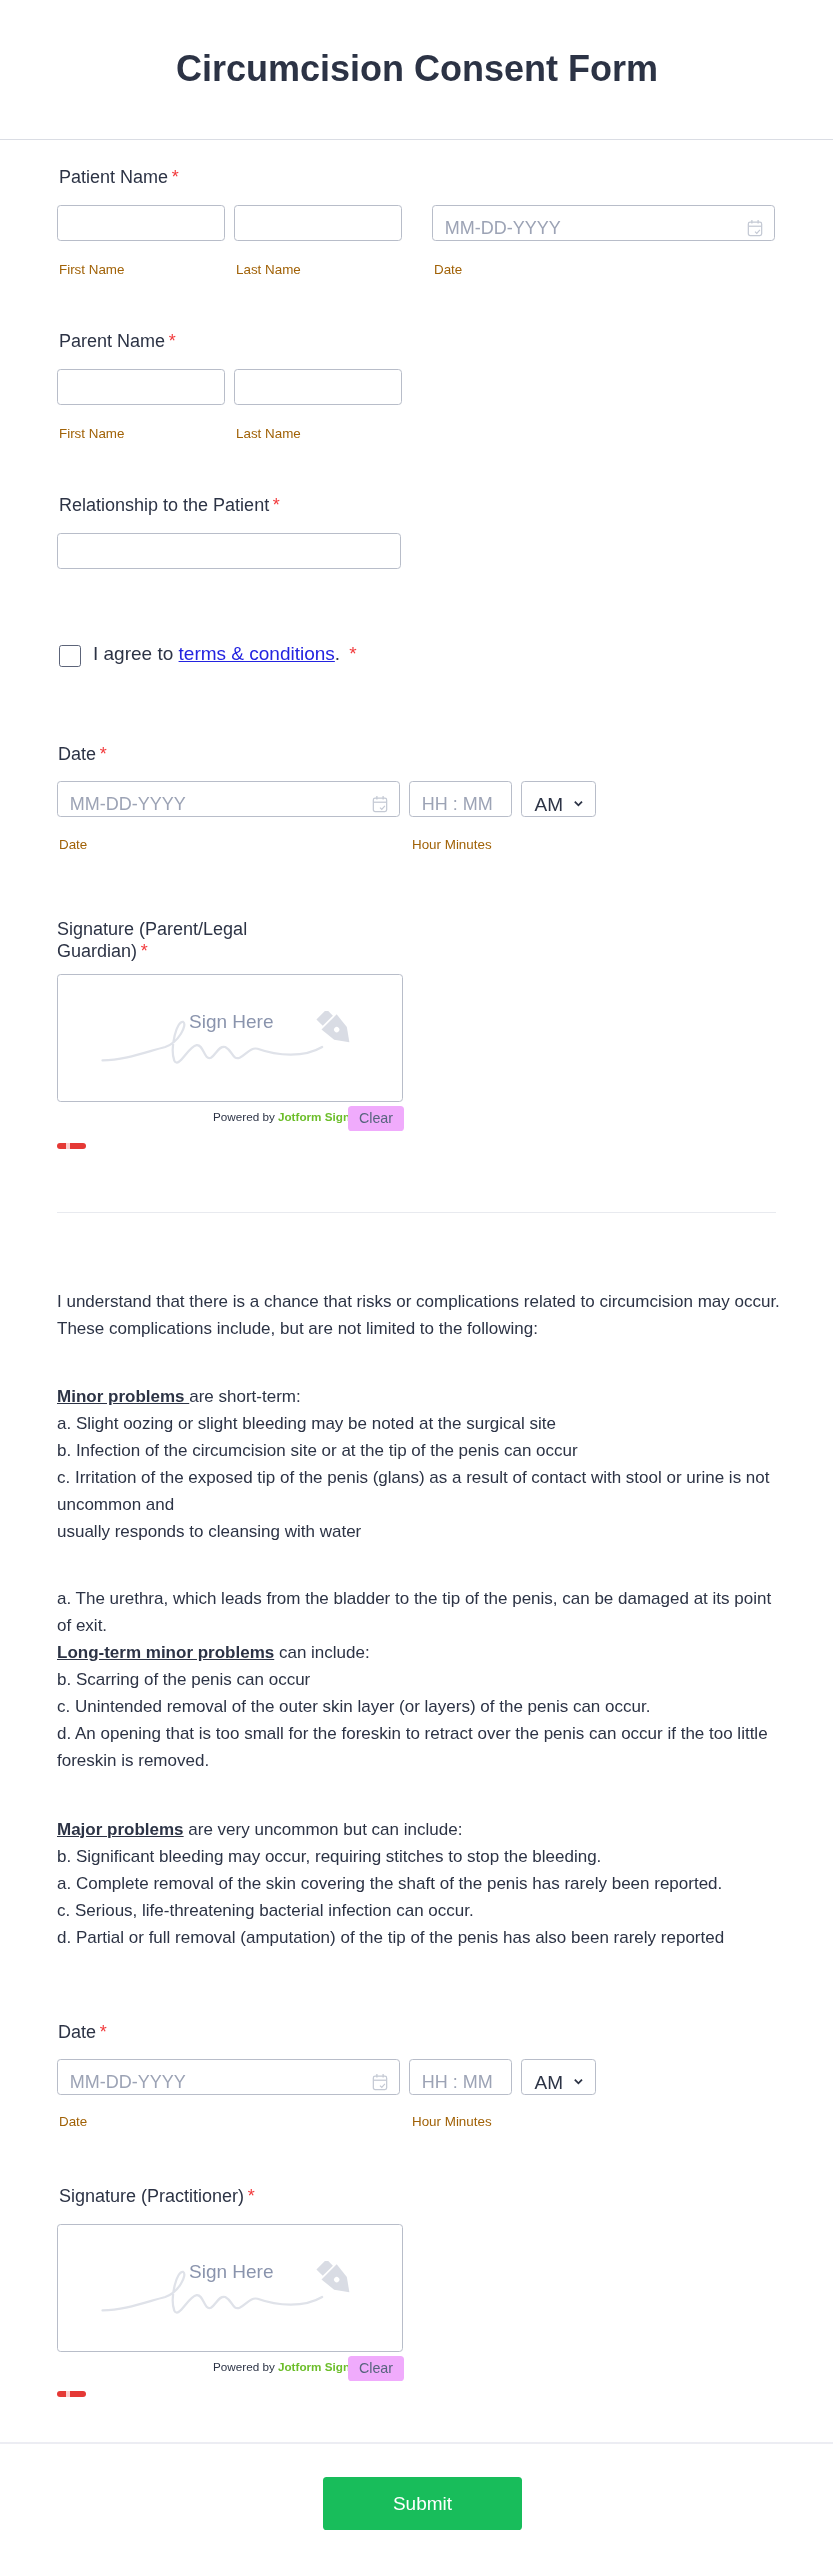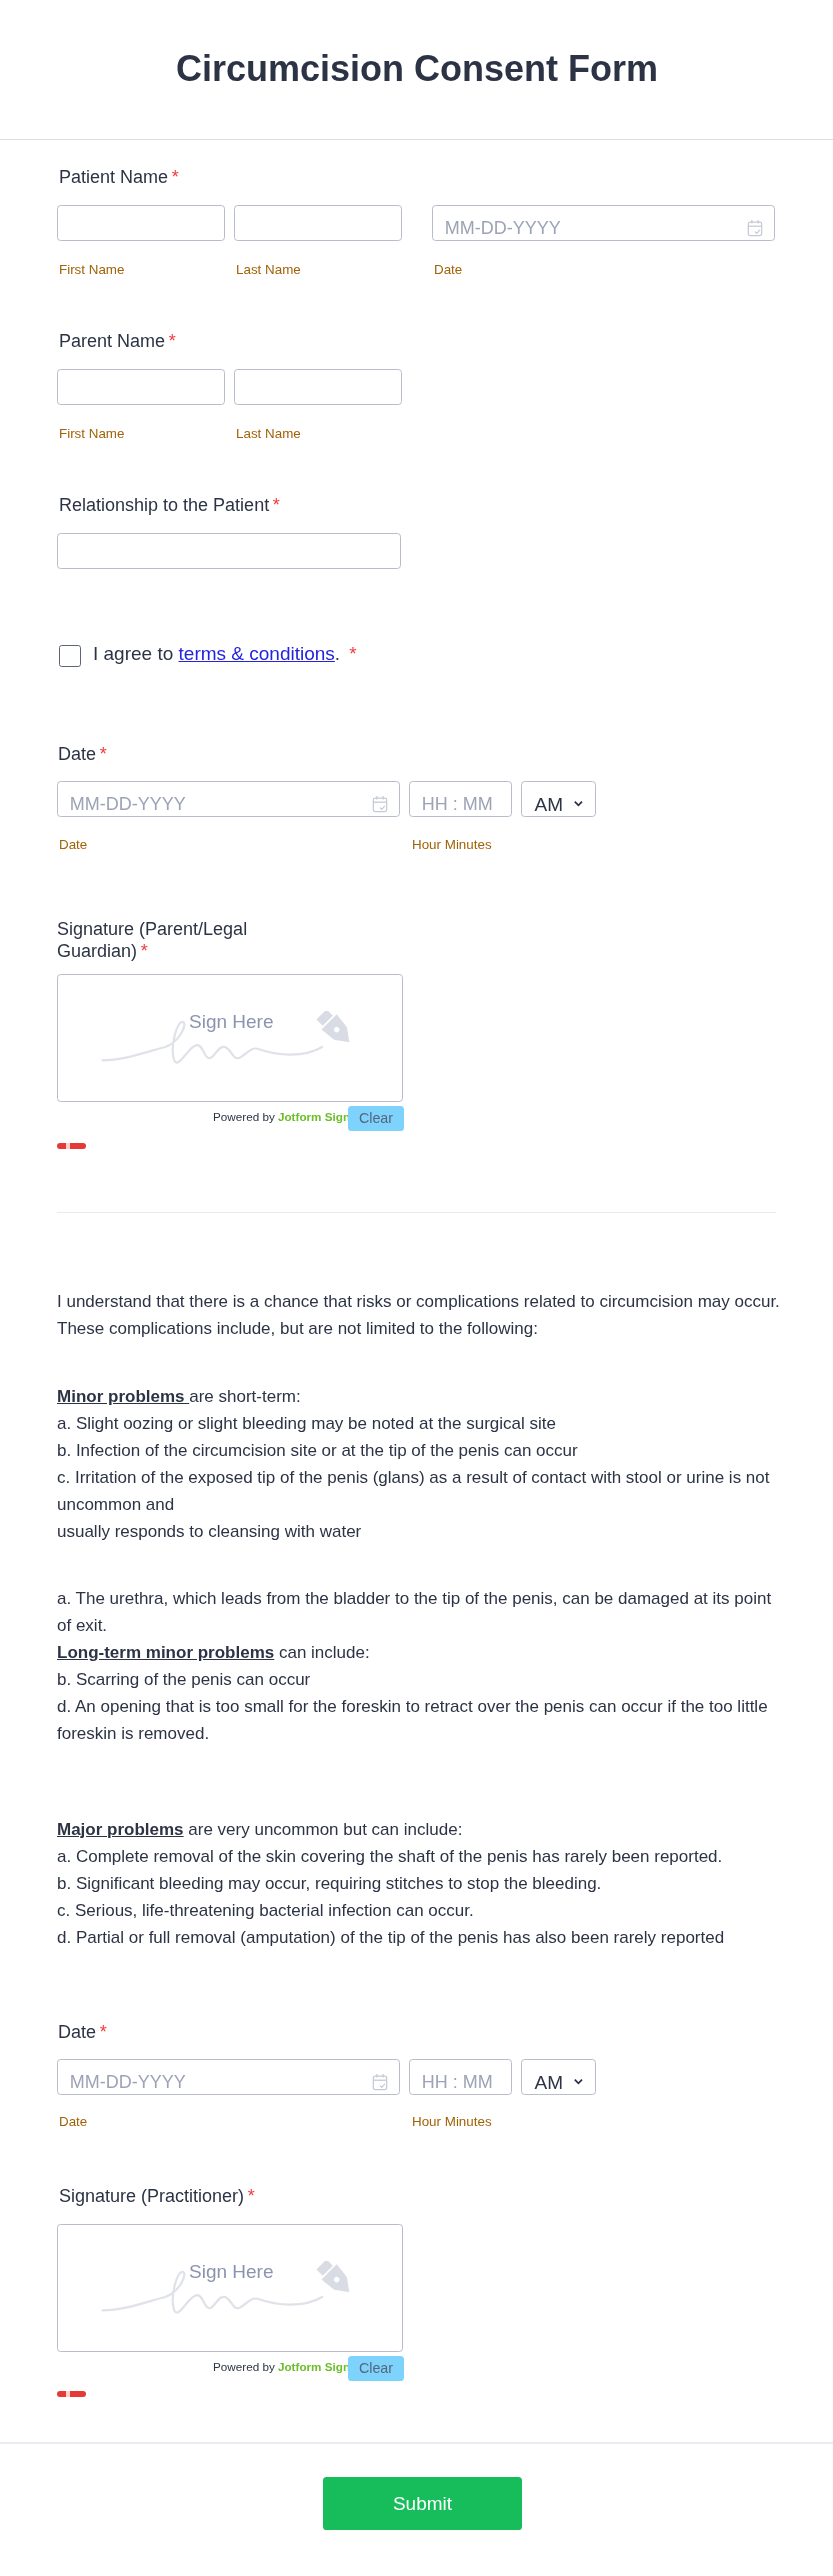--- a/index.html
+++ b/index.html
@@ -16,21 +16,21 @@
   .cal-icon { position: absolute; right: 10.8px; top: 12.6px; width: 16px; height: 18px; }
   .ampm { position: absolute; left: 12.6px; top: 11.7px; font-size: 19px; color: #2c3345; }
   .chev { position: absolute; right: 10.8px; top: 17px; width: 10.8px; height: 9px; }
   .checkbox { position: absolute; width: 22.4px; height: 22.4px; border: 1.8px solid #5c6479; border-radius: 2.7px; background: #fff; }
   .agree { position: absolute; font-size: 19px; color: #2c3345; }
   .agree a { color: #2323e0; text-decoration: underline; }
   .sigpad { position: absolute; border: 0.9px solid #b8bdc9; border-radius: 3.6px; background: #fff; width: 346px; height: 128px; }
   .sign-here { position: absolute; left: 131px; top: 36px; font-size: 19px; color: #8a94ad; }
   .powered { position: absolute; font-size: 11.7px; color: #2c3345; }
   .powered b { color: #6cbe2a; font-weight: 700; }
-  .clear-btn { position: absolute; width: 56px; height: 25px; background: #7dd3fc; border-radius: 3.6px; font-size: 14.3px; color: #57647e; text-align: center; line-height: 25px; }
+  .clear-btn { position: absolute; width: 56px; height: 25px; background: #f0abfc; border-radius: 3.6px; font-size: 14.3px; color: #57647e; text-align: center; line-height: 25px; }
   .red-pill { position: absolute; width: 29px; height: 6.3px; border-radius: 3.6px; background: #e53935; }
   .red-pill::after { content: ""; position: absolute; left: 9px; top: 0; width: 3.6px; height: 6.3px; background: #fbd0d0; }
   .divider { position: absolute; left: 57px; width: 719px; height: 0.9px; background: #e8eaef; }
   .para { position: absolute; left: 57px; width: 726px; font-size: 17px; line-height: 27px; color: #2c3345; }
   .para .head { font-weight: 700; text-decoration: underline; }
   .footer-line { position: absolute; left: 0; top: 2442px; width: 834px; height: 1.8px; background: #ecedf3; }
   .submit { position: absolute; left: 323px; top: 2477px; width: 199px; height: 53px; background: #18bd5b; border-radius: 3.6px; color: #fff; font-size: 19px; text-align: center; line-height: 53px; border: none; }
 </style>
 </head>
 <body>
@@ -134,27 +134,28 @@
   <div>a. Slight oozing or slight bleeding may be noted at the surgical site</div>
   <div>b. Infection of the circumcision site or at the tip of the penis can occur</div>
   <div>c. Irritation of the exposed tip of the penis (glans) as a result of contact with stool or urine is not uncommon and</div>
   <div>usually responds to cleansing with water</div>
 </div>
 
 <div class="para" style="top:1585px;">
   <div>a. The urethra, which leads from the bladder to the tip of the penis, can be damaged at its point of exit.</div>
   <div><span class="head">Long-term minor problems</span><span> can include:</span></div>
   <div>b. Scarring of the penis can occur</div>
+  <div>c. Unintended removal of the outer skin layer (or layers) of the penis can occur.</div>
   <div>d. An opening that is too small for the foreskin to retract over the penis can occur if the too little foreskin is removed.</div>
 </div>
 
 <div class="para" style="top:1816px;">
   <div><span class="head">Major problems</span><span> are very uncommon but can include:</span></div>
+  <div>b. Significant bleeding may occur, requiring stitches to stop the bleeding.</div>
   <div>a. Complete removal of the skin covering the shaft of the penis has rarely been reported.</div>
-  <div>b. Significant bleeding may occur, requiring stitches to stop the bleeding.</div>
   <div>c. Serious, life-threatening bacterial infection can occur.</div>
   <div>d. Partial or full removal (amputation) of the tip of the penis has also been rarely reported</div>
 </div>
 
 <div class="abs label" style="left:58px;top:2022px;">
   <span>Date</span><span class="req">*</span>
 </div>
 <div class="input" style="left:57px;top:2059px;width:343px;">
   <span class="placeholder">MM-DD-YYYY</span>
   <svg class="cal-icon" viewBox="0 0 18 20">

